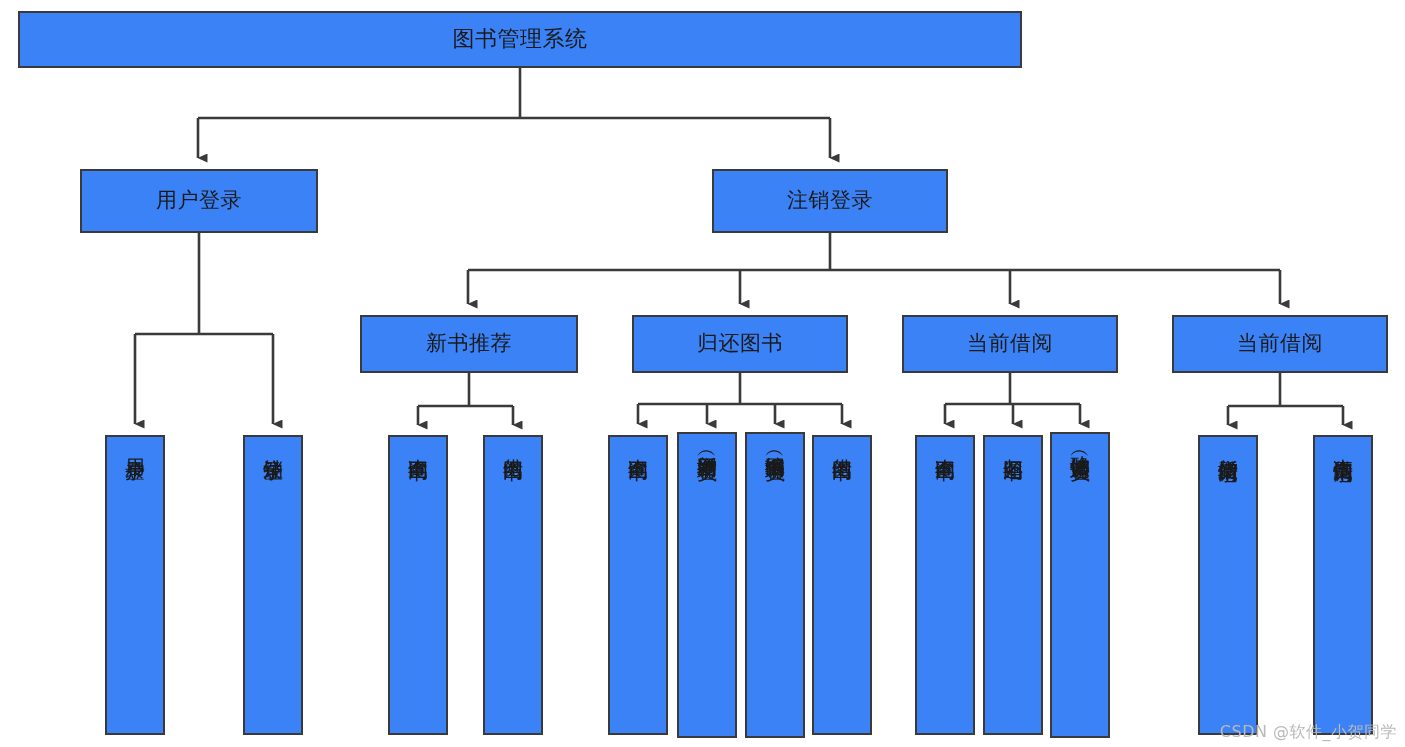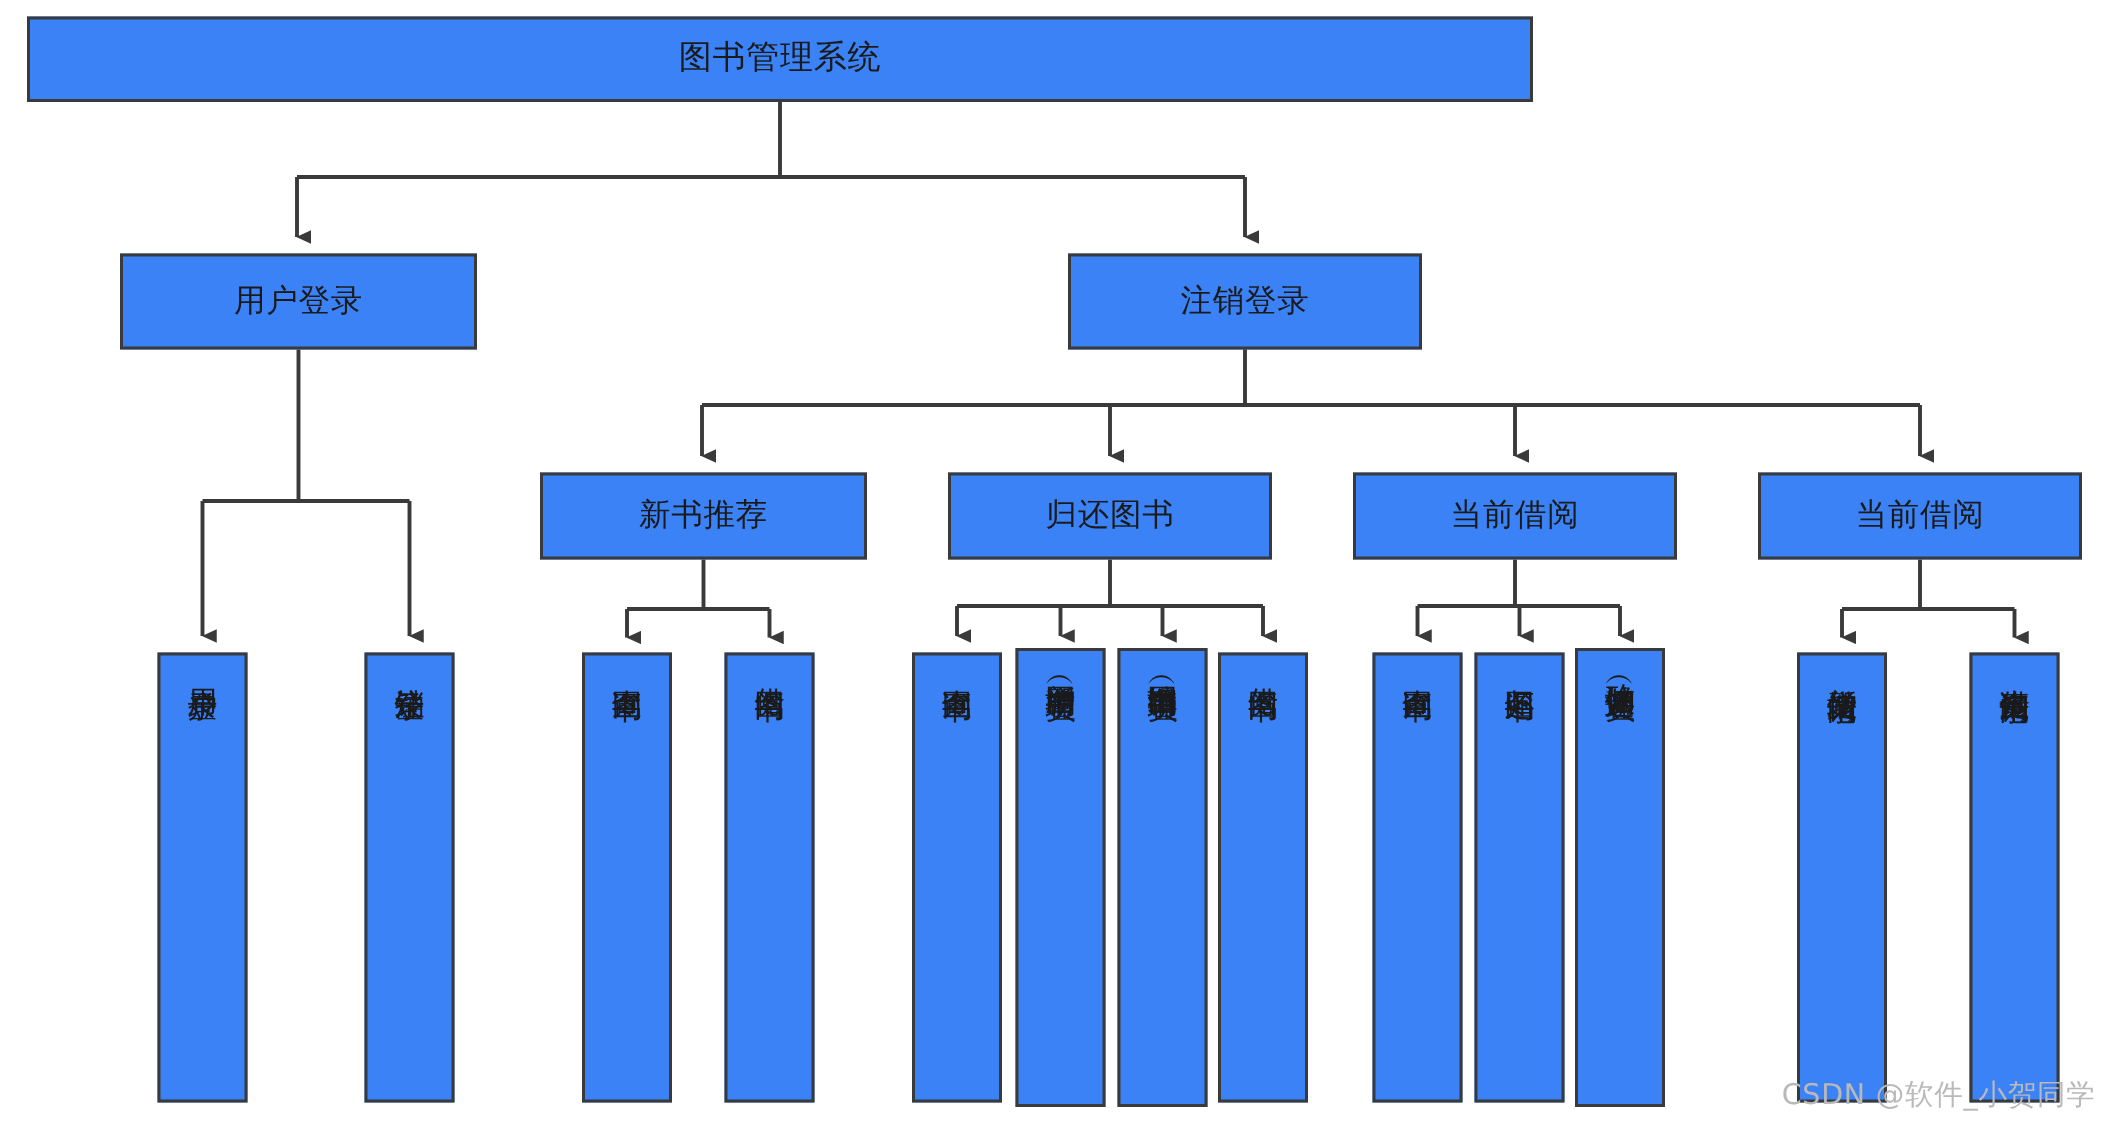--- a/index.html
+++ b/index.html
@@ -56,21 +56,21 @@
     white-space: nowrap;
     color: #1a1a1a;
   }
   .node.root {
     font-size: 22px;
   }
   #watermark {
     position: absolute;
     right: 8px;
     bottom: 4px;
-    font-size: 19px;
+    font-size: 16px;
     color: #b9b9b9;
     letter-spacing: 0.5px;
     white-space: nowrap;
     user-select: none;
   }
 </style>
 </head>
 <body>
 
 <div id="diagram-root">

